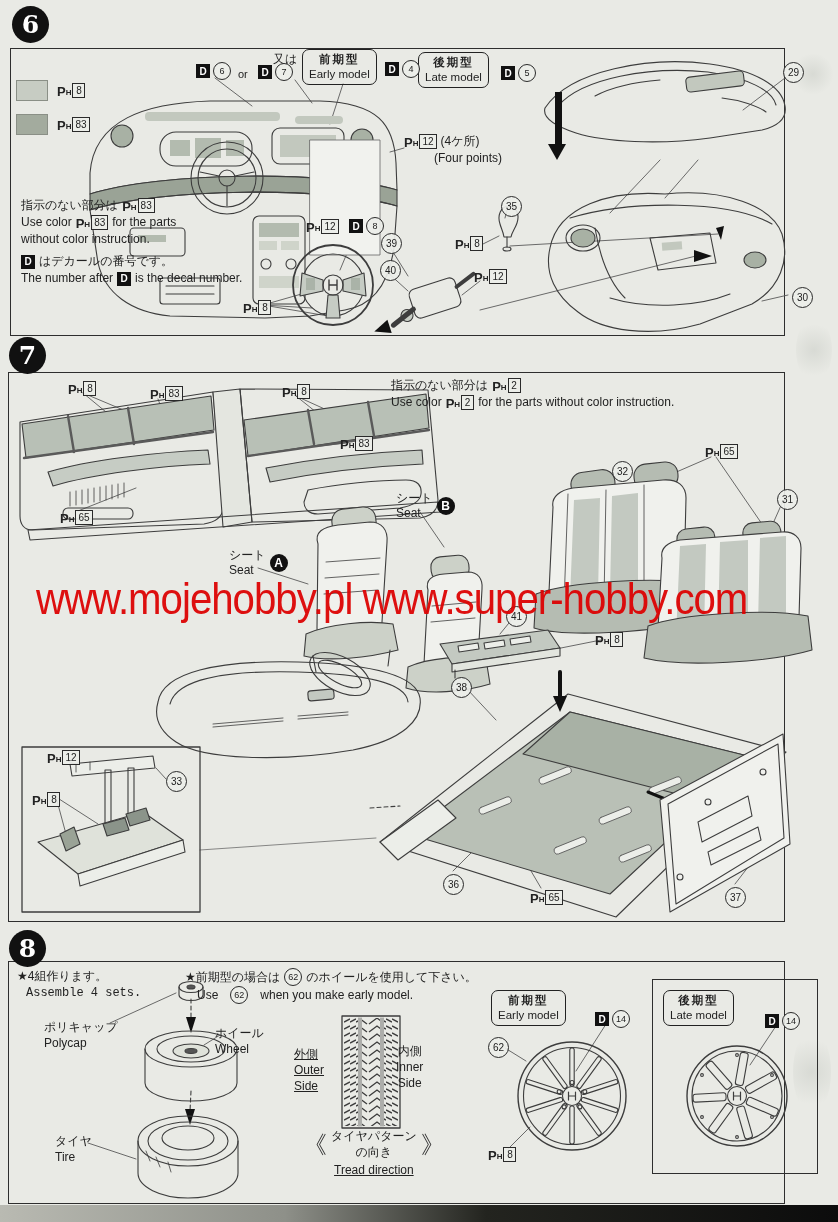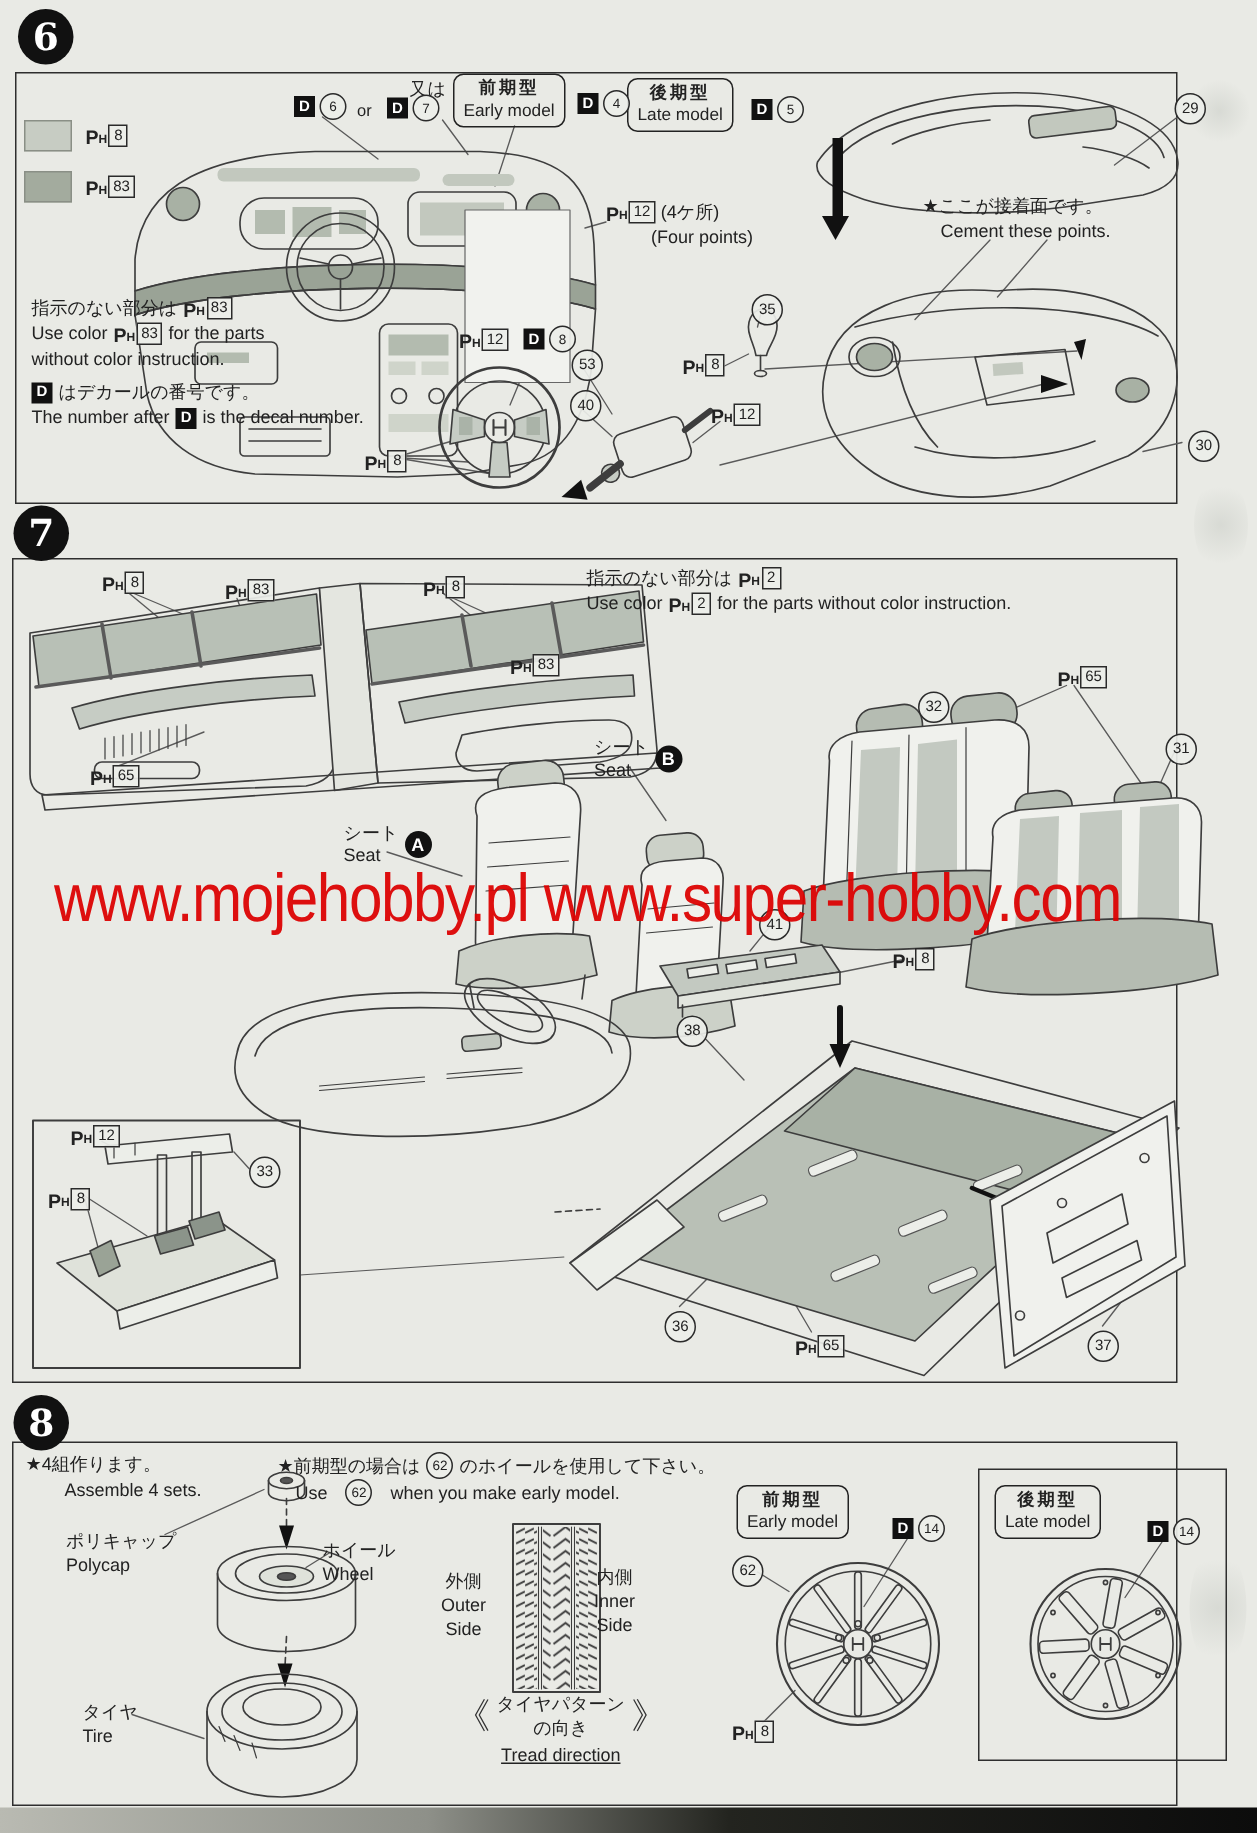--- a/index.html
+++ b/index.html
@@ -190,24 +190,20 @@
       <span class="ph">
           <span class="php">P</span>
           <span class="phh">H</span>
           <span class="phn">12</span>
         </span>
       <span>(4ケ所)</span>
     </div>
     <div style="margin-left:30px;">(Four points)</div>
   </div>
 
-  <div class="note" style="left:615px;top:129px;">
-    <div>★ここが接着面です。</div>
-    <div style="margin-left:12px;">Cement these points.</div>
-  </div>
 
   <div class="note" style="left:21px;top:197px;">
     <div class="nline">
         <span>指示のない部分は</span>
       <span class="ph">
           <span class="php">P</span>
           <span class="phh">H</span>
           <span class="phn">83</span>
         </span>
       </div>
@@ -487,21 +483,21 @@
           <circle cx="729" cy="176" r="1.4"></circle>
           <circle cx="694" cy="156" r="1.4"></circle>
           <circle cx="694" cy="114" r="1.4"></circle>
         <path d="M725.5,131 L725.5,139 M732.5,131 L732.5,139 M725.5,135 L732.5,135" stroke-width="1.2"></path>
       </g>
     </g>
   </svg>
 
   <div class="note" style="left:17px;top:968px;">
     <div>★4組作ります。</div>
-    <div style="margin-left:26px;">Assemble 4 sets.</div>
+    <div style="margin-left:9px;font-family:Liberation Mono, monospace;">Assemble 4 sets.</div>
   </div>
 
   <div class="note" style="left:185px;top:968px;">
     <div class="nline">
         <span>★前期型の場合は</span>
       <span class="icirc">62</span>
       <span>のホイールを使用して下さい。</span>
       </div>
     <div class="nline" style="margin-left:12px;gap:12px;">
         <span>Use</span>
@@ -516,21 +512,21 @@
   </div>
   <div class="lblcol" style="left:215px;top:1025px;">
     <div>ホイール</div>
     <div>Wheel</div>
   </div>
   <div class="lblcol" style="left:55px;top:1133px;">
     <div>タイヤ</div>
     <div>Tire</div>
   </div>
 
-  <div class="lblcol" style="left:294px;top:1046px;text-align:center;">
+  <div class="lblcol" style="left:294px;top:1046px;text-decoration:underline;">
     <div>外側</div>
     <div>Outer</div>
     <div>Side</div>
   </div>
   <div class="lblcol" style="left:396px;top:1043px;text-align:center;">
     <div>内側</div>
     <div>Inner</div>
     <div>Side</div>
   </div>
 
@@ -583,21 +579,21 @@
     <div class="co co-circ" style="left: 783px; top: 62px;">29</div>
     <div class="co ph" style="left: 306px; top: 219px;">
       <span class="php">P</span>
       <span class="phh">H</span>
       <span class="phn">12</span>
     </div>
     <div class="co co-dec" style="left: 349px; top: 217px;">
       <span class="dbox">D</span>
       <span class="dnum">8</span>
     </div>
-    <div class="co co-circ" style="left: 381px; top: 233px;">53</div>
+    <div class="co co-circ" style="left: 381px; top: 233px;">39</div>
     <div class="co co-circ" style="left: 380px; top: 260px;">40</div>
     <div class="co ph" style="left: 243px; top: 300px;">
       <span class="php">P</span>
       <span class="phh">H</span>
       <span class="phn">8</span>
     </div>
     <div class="co co-circ" style="left: 501px; top: 196px;">35</div>
     <div class="co ph" style="left: 455px; top: 236px;">
       <span class="php">P</span>
       <span class="phh">H</span>

